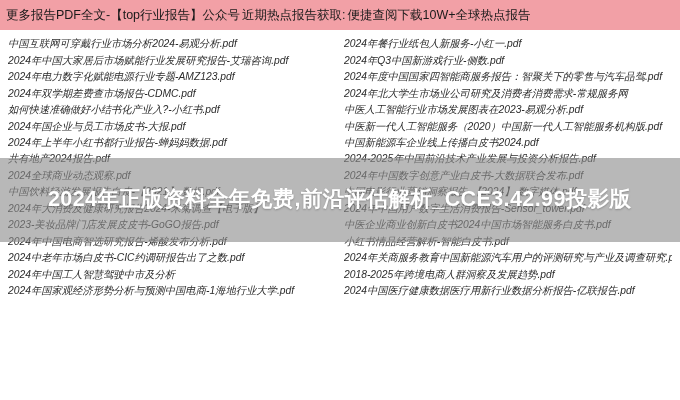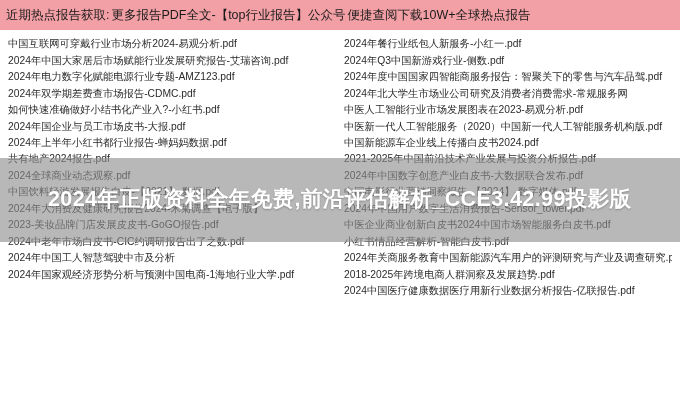--- a/index.html
+++ b/index.html
@@ -41,20 +41,21 @@
   .columns {
     display: flex;
     padding: 6px 4px 0 4px;
     box-sizing: border-box;
     height: 370px;
   }
   .col {
     width: 50%;
     box-sizing: border-box;
     padding: 0 4px;
+    font-style: italic;
   }
   .line {
     font-size: 10.3px;
     color: #2b2b2b;
     line-height: 1.0;
     padding: 3.1px 0;
     white-space: nowrap;
     overflow: hidden;
     text-overflow: clip;
   }
@@ -78,54 +79,55 @@
     letter-spacing: 0.4px;
     text-shadow: 0 1px 2px rgba(0,0,0,0.25);
   }
 </style>
 </head>
 <body>
 
 <div class="page">
 
   <div class="header">
+    <span class="seg">更多报告PDF全文-【top行业报告】公众号</span>
     <span class="seg">近期热点报告获取:</span>
-    <span class="seg">更多报告PDF全文-【top行业报告】公众号</span>
     <span class="seg">便捷查阅下载10W+全球热点报告</span>
   </div>
 
   <div class="columns">
 
     <div class="col">
       <div class="line">中国互联网可穿戴行业市场分析2024-易观分析.pdf</div>
       <div class="line">2024年中国大家居后市场赋能行业发展研究报告-艾瑞咨询.pdf</div>
       <div class="line">2024年电力数字化赋能电源行业专题-AMZ123.pdf</div>
       <div class="line">2024年双学期差费查市场报告-CDMC.pdf</div>
       <div class="line">如何快速准确做好小结书化产业入?-小红书.pdf</div>
       <div class="line">2024年国企业与员工市场皮书-大报.pdf</div>
       <div class="line">2024年上半年小红书都行业报告-蝉妈妈数据.pdf</div>
       <div class="line">共有地产2024报告.pdf</div>
       <div class="line">2024全球商业动态观察.pdf</div>
       <div class="line">中国饮料轻游发展报告白皮-【2021】-数据.pdf</div>
       <div class="line">2024年大消费及健康研究报告2024-米菊调查【电子版】</div>
       <div class="line">2023-美妆品牌门店发展皮皮书-GoGO报告.pdf</div>
+      <div class="line">2024年中国电商智选研究报告-烯酸发布分析.pdf</div>
       <div class="line">2024中老年市场白皮书-CIC约调研报告出了之数.pdf</div>
       <div class="line">2024年中国工人智慧驾驶中市及分析</div>
       <div class="line">2024年国家观经济形势分析与预测中国电商-1海地行业大学.pdf</div>
     </div>
 
     <div class="col">
       <div class="line">2024年餐行业纸包人新服务-小红一.pdf</div>
       <div class="line">2024年Q3中国新游戏行业-侧数.pdf</div>
       <div class="line">2024年度中国国家四智能商服务报告：智聚关下的零售与汽车品驾.pdf</div>
       <div class="line">2024年北大学生市场业公司研究及消费者消费需求-常规服务网</div>
       <div class="line">中医人工智能行业市场发展图表在2023-易观分析.pdf</div>
       <div class="line">中医新一代人工智能服务（2020）中国新一代人工智能服务机构版.pdf</div>
       <div class="line">中国新能源车企业线上传播白皮书2024.pdf</div>
-      <div class="line">2021-2025年中国前沿技术产业发展与投资分析报告.pdf</div>
+      <div class="line">2024-2025年中国前沿技术产业发展与投资分析报告.pdf</div>
       <div class="line">2024年中国数字创意产业白皮书-大数据联合发布.pdf</div>
       <div class="line">中国电影行业营销洞察报告-【2024】-数字媒体.pdf</div>
       <div class="line">2024年中国用户数字生活消费报告-Sensor_tower.pdf</div>
       <div class="line">中医企业商业创新白皮书2024中国市场智能服务白皮书.pdf</div>
       <div class="line">小红书情品经营解析-智能白皮书.pdf</div>
       <div class="line">2024年关商服务教育中国新能源汽车用户的评测研究与产业及调查研究.pdf</div>
       <div class="line">2018-2025年跨境电商人群洞察及发展趋势.pdf</div>
       <div class="line">2024中国医疗健康数据医疗用新行业数据分析报告-亿联报告.pdf</div>
     </div>
 

